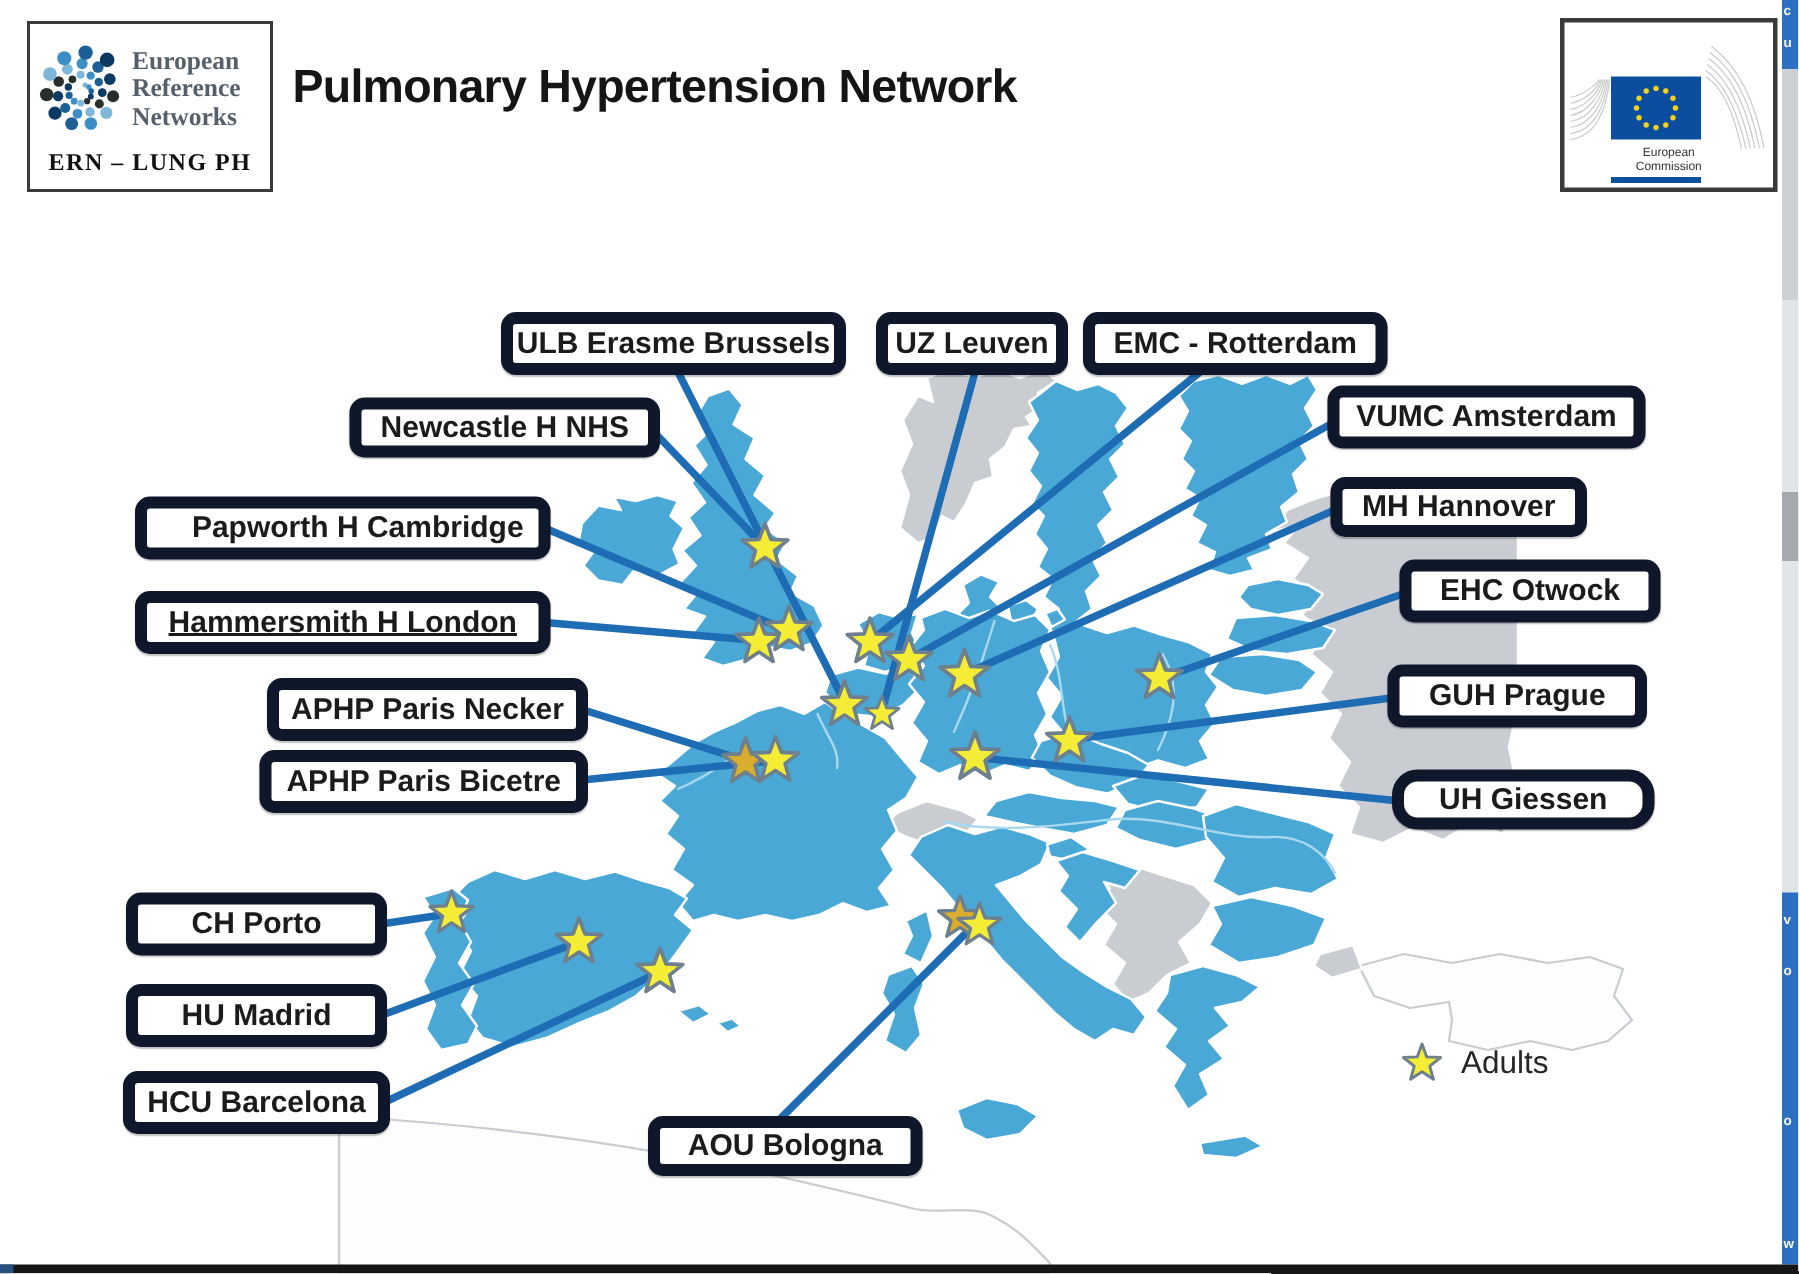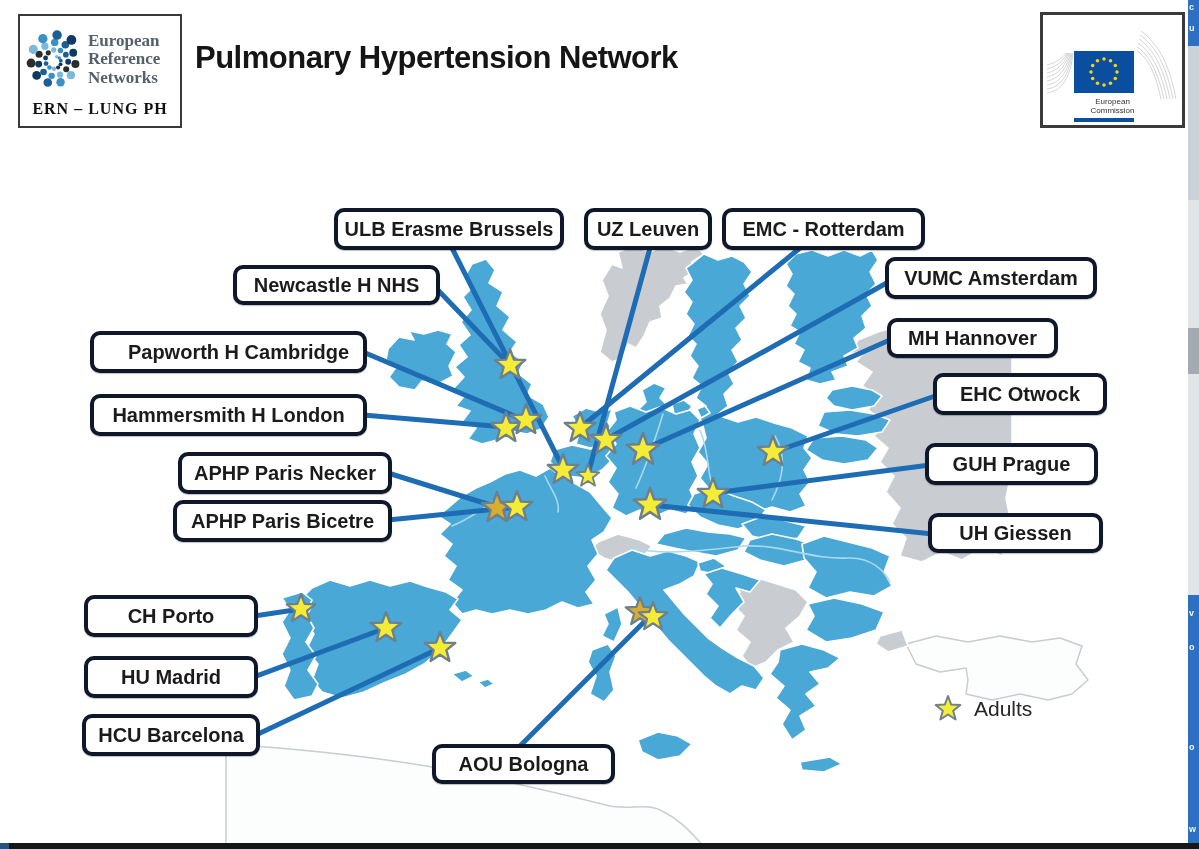--- a/index.html
+++ b/index.html
@@ -25,21 +25,21 @@
   
   #map-svg{position:absolute;left:0;top:0;}
   .c-blue{fill:#49a8d5;stroke:#ffffff;stroke-width:1.6;stroke-linejoin:round;}
   .c-gray{fill:#c9cdd2;stroke:#ffffff;stroke-width:1.6;stroke-linejoin:round;}
   .c-faint{fill:#fcfdfd;stroke:#c9ccd0;stroke-width:1.5;stroke-linejoin:round;}
   .river{fill:none;stroke:#a9d9ef;stroke-width:1.6;stroke-linecap:round;}
   .connector{stroke:#1e6cb4;stroke-width:5;stroke-linecap:round;}
   .star-adults{fill:#f4ec35;stroke:#6e7f8d;stroke-width:2.4;stroke-linejoin:round;}
   .star-pediatrics{fill:#d9ad2e;stroke:#6e7f8d;stroke-width:2.4;stroke-linejoin:round;}
   .map-label{position:absolute;box-sizing:border-box;background:#fff;
-             border:4px solid #0f172a;border-radius:10px;
+             border:8px solid #0f172a;border-radius:10px;
              display:flex;align-items:center;justify-content:center;
              font-weight:bold;font-size:20px;color:#1b1b1b;white-space:nowrap;
              box-shadow:0 1px 1px rgba(0,0,0,.25);}
   
   #legend{position:absolute;left:930px;top:692px;width:240px;}
   .legend-row{display:flex;align-items:center;height:34px;}
   .legend-label{font-size:21px;color:#262626;margin-left:8px;}
   
   #edge-strip{position:absolute;left:1188px;top:0;width:11px;height:849px;}
   .strip-top{position:absolute;left:0;top:0;width:11px;height:46px;background:#2d6fc0;}
@@ -242,24 +242,24 @@
 
   <div>
       <div class="map-label" style="left: 334px; top: 208px; width: 230px; height: 42px;">ULB Erasme Brussels</div>
       <div class="map-label" style="left: 584px; top: 208px; width: 128px; height: 42px;">UZ Leuven</div>
       <div class="map-label" style="left: 722px; top: 208px; width: 203px; height: 42px;">EMC - Rotterdam</div>
       <div class="map-label" style="left: 233px; top: 265px; width: 207px; height: 40px;">Newcastle H NHS</div>
       <div class="map-label" style="left: 885px; top: 257px; width: 212px; height: 42px;">VUMC Amsterdam</div>
       <div class="map-label" style="left: 90px; top: 331px; width: 277px; height: 42px; padding-left: 20px;">Papworth H Cambridge</div>
       <div class="map-label" style="left: 887px; top: 318px; width: 171px; height: 40px;">MH Hannover</div>
       <div class="map-label" style="left: 933px; top: 373px; width: 174px; height: 42px;">EHC Otwock</div>
-      <div class="map-label" style="left: 90px; top: 394px; width: 277px; height: 42px;">Hammersmith H London</div>
+      <div class="map-label" style="left: 90px; top: 394px; width: 277px; height: 42px; text-decoration: underline;">Hammersmith H London</div>
       <div class="map-label" style="left: 925px; top: 443px; width: 173px; height: 42px;">GUH Prague</div>
       <div class="map-label" style="left: 178px; top: 452px; width: 214px; height: 42px;">APHP Paris Necker</div>
-      <div class="map-label" style="left: 928px; top: 513px; width: 175px; height: 40px;">UH Giessen</div>
+      <div class="map-label" style="left: 928px; top: 513px; width: 175px; height: 40px; border-radius: 17px;">UH Giessen</div>
       <div class="map-label" style="left: 173px; top: 500px; width: 219px; height: 42px;">APHP Paris Bicetre</div>
       <div class="map-label" style="left: 84px; top: 595px; width: 174px; height: 42px;">CH Porto</div>
       <div class="map-label" style="left: 84px; top: 656px; width: 174px; height: 42px;">HU Madrid</div>
       <div class="map-label" style="left: 82px; top: 714px; width: 178px; height: 42px;">HCU Barcelona</div>
       <div class="map-label" style="left: 432px; top: 744px; width: 183px; height: 40px;">AOU Bologna</div>
     </div>
 
   <div id="legend">
     <div class="legend-row">
       <svg width="36" height="36" viewBox="-18 -18 36 36">

